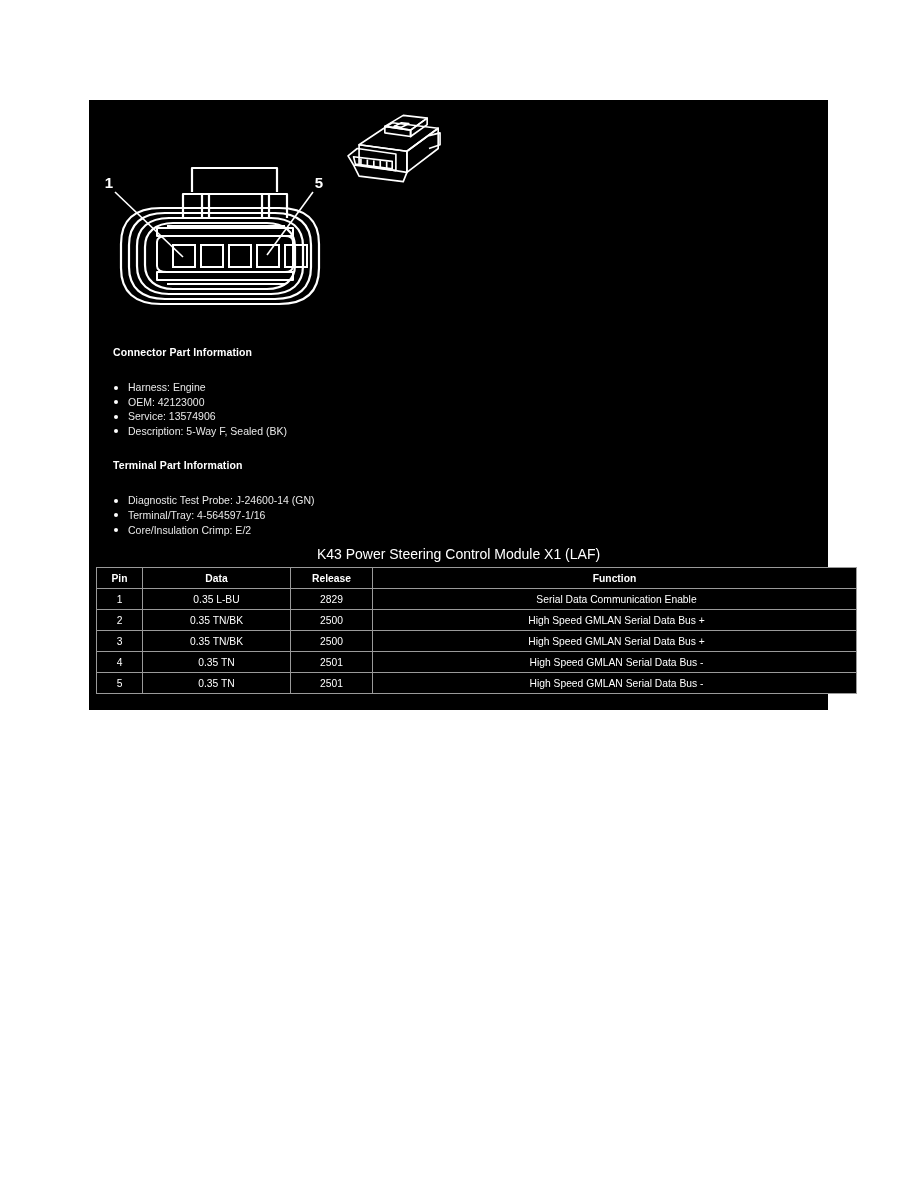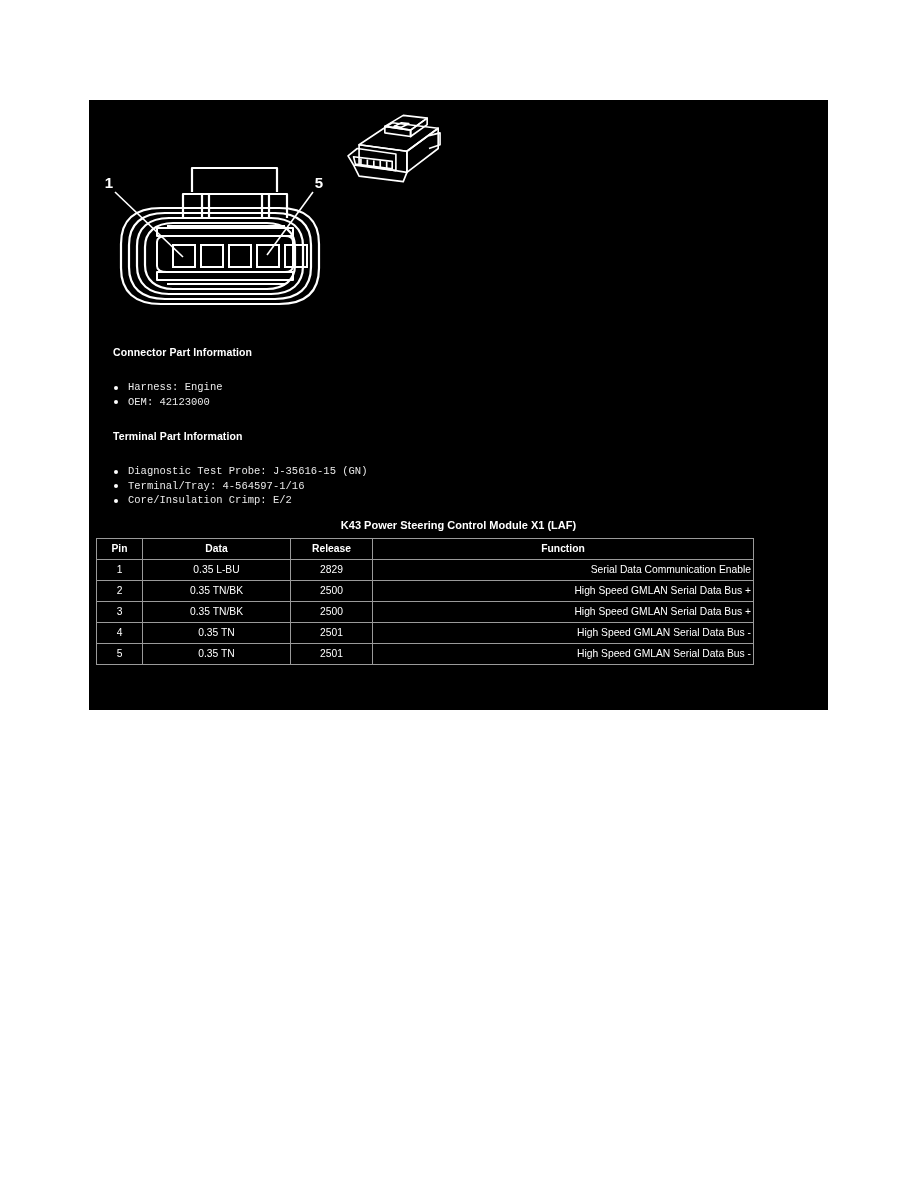--- a/index.html
+++ b/index.html
@@ -62,48 +62,47 @@
     margin: 0;
     padding: 2px 0 0 0;
   }
   .bullet-list li {
     position: relative;
     font-size: 10.5px;
     line-height: 14.6px;
     color: #e8e8e8;
     padding-left: 32px;
     white-space: nowrap;
-    font-family: Liberation Mono, monospace;
   }
   .bullet-list li .dot {
     position: absolute;
     left: 18px;
     top: 5.5px;
     width: 4px;
     height: 4px;
     background: #ffffff;
     border-radius: 50%;
   }
   .gap-b { height: 3px; }
 
   
   .table-title {
     text-align: center;
-    font-size: 11px;
-    font-weight: bold;
+    font-size: 14px;
+    font-weight: normal;
     color: #ffffff;
     padding: 10px 0 6px 0;
     line-height: 14px;
   }
   .pin-table-wrap {
     padding: 0 7px 0 7px;
   }
   table.pin-table {
     border-collapse: collapse;
-    width: 658px;
+    width: 761px;
     table-layout: fixed;
     border: 1px solid #b4b4b4;
     background: #eab308;
   }
   table.pin-table th,
   table.pin-table td {
     border: 1px solid #9a9a9a;
     color: #ffffff;
     font-size: 10.3px;
     line-height: 13px;
@@ -114,21 +113,21 @@
   table.pin-table th {
     font-weight: bold;
     text-align: center;
   }
   table.pin-table td.c-pin,
   table.pin-table td.c-wire,
   table.pin-table td.c-circ {
     text-align: center;
   }
   table.pin-table td.c-func {
-    text-align: right;
+    text-align: center;
     padding-left: 6px;
   }
   col.w-pin  { width: 46px; }
   col.w-wire { width: 148px; }
   col.w-circ { width: 82px; }
   col.w-func { width: auto; }
 </style>
 </head>
 <body>
 
@@ -254,31 +253,39 @@
       <div class="section-title">Connector Part Information</div>
       <ul class="bullet-list">
         <li>
           <span class="dot"></span>
           <span>Harness: Engine</span>
         </li>
         <li>
           <span class="dot"></span>
           <span>OEM: 42123000</span>
         </li>
+        <li>
+          <span class="dot"></span>
+          <span>Service: 13574906</span>
+        </li>
+        <li>
+          <span class="dot"></span>
+          <span>Description: 5-Way F, Sealed (BK)</span>
+        </li>
       </ul>
     </div>
 
     <div class="gap-b"></div>
 
     <div class="info-block">
       <div class="section-title">Terminal Part Information</div>
       <ul class="bullet-list">
         <li>
           <span class="dot"></span>
-          <span>Diagnostic Test Probe: J-35616-15 (GN)</span>
+          <span>Diagnostic Test Probe: J-24600-14 (GN)</span>
         </li>
         <li>
           <span class="dot"></span>
           <span>Terminal/Tray: 4-564597-1/16</span>
         </li>
         <li>
           <span class="dot"></span>
           <span>Core/Insulation Crimp: E/2</span>
         </li>
       </ul>

